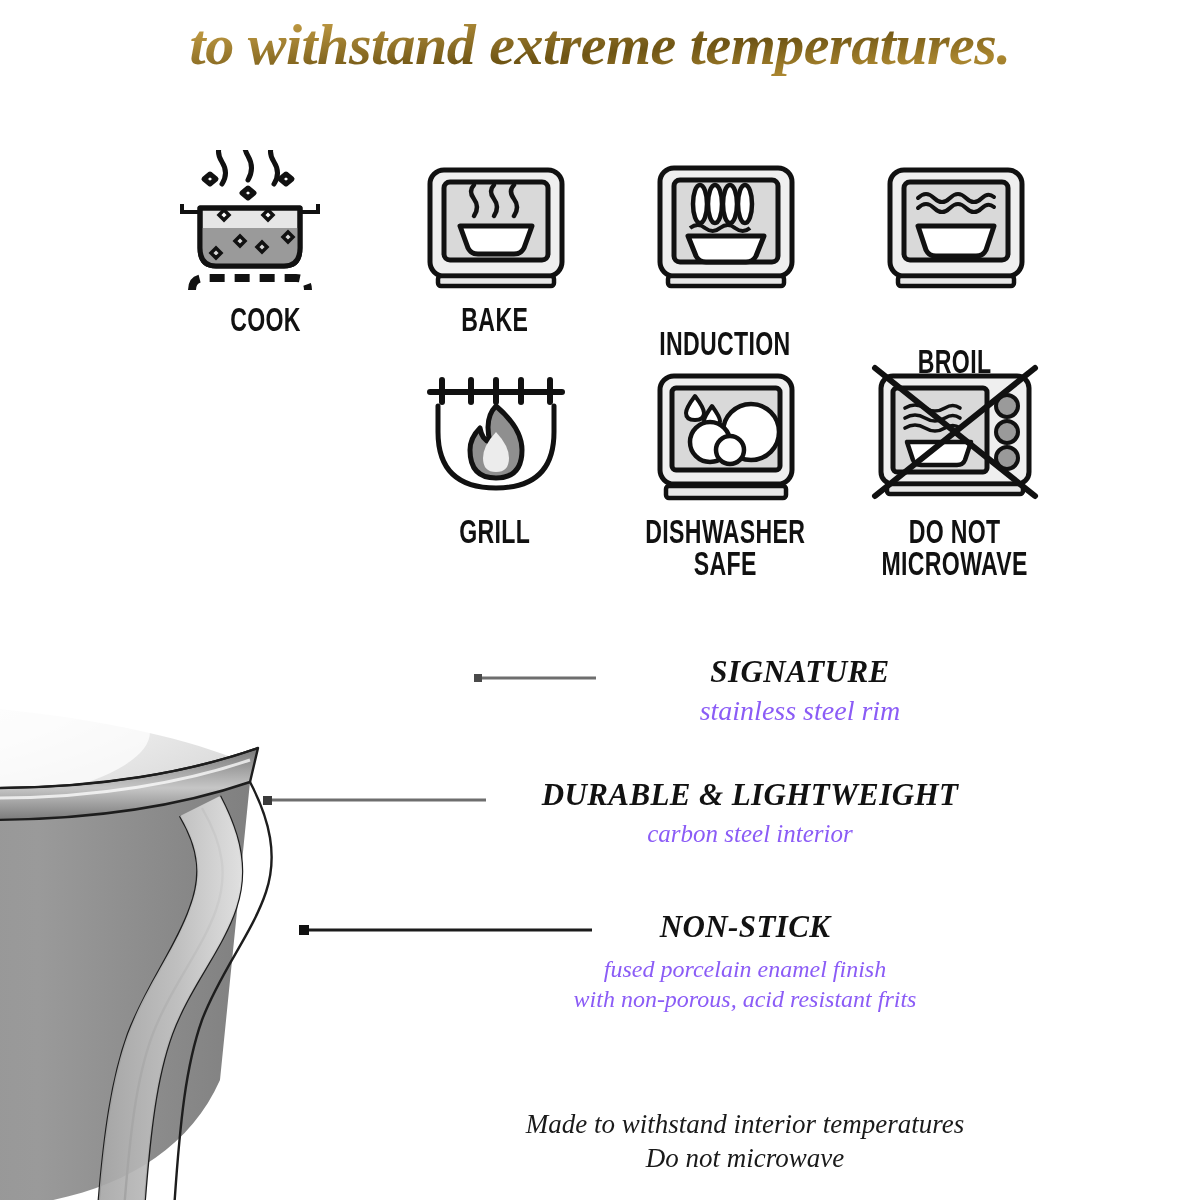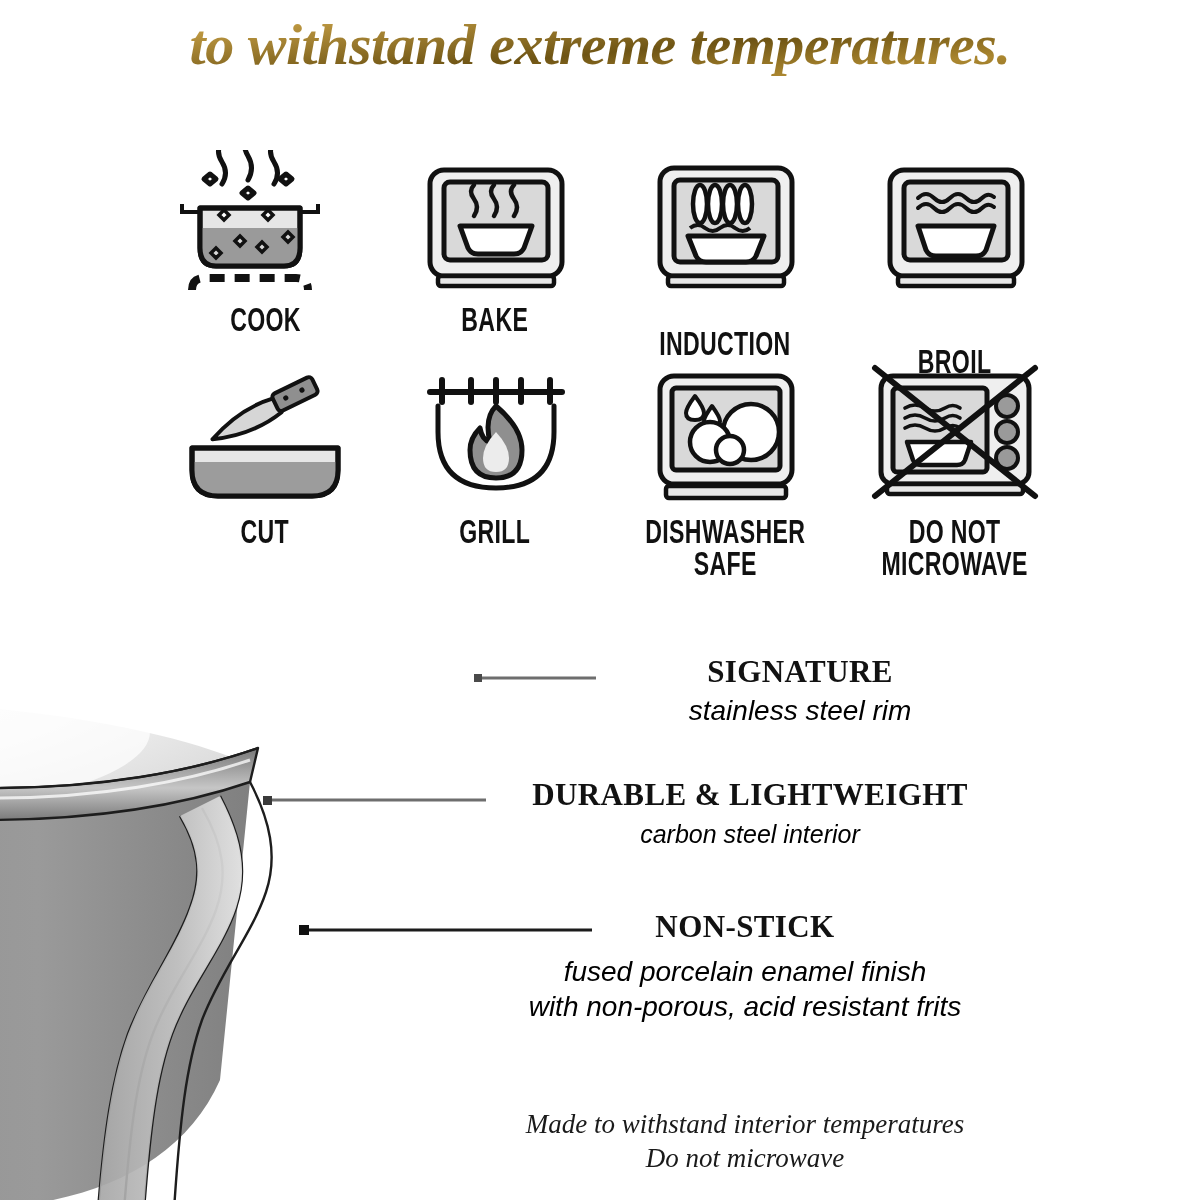--- a/index.html
+++ b/index.html
@@ -53,36 +53,37 @@
 
   
   .pan-wrap{position:absolute;left:-250px;top:520px;width:760px;height:690px;}
 
   
   .callout{position:absolute;text-align:center;}
   .co-title{
     font-family:"Liberation Serif", serif;
     font-weight:700;color:#121212;
     letter-spacing:0.4px;
+    font-style:italic;
   }
   .co-sub{
-    font-family:Liberation Sans, sans-serif;
-    font-style:italic;color:#000000;
+    font-family:Liberation Serif, serif;
+    font-style:italic;color:#8b5cf6;
   }
   #callout-1{left:560px;top:655px;width:480px;}
   #callout-1 .co-title{font-size:31px;line-height:1.12;}
   #callout-1 .co-sub{font-size:28px;line-height:1.2;margin-top:4px;}
 
   #callout-2{left:440px;top:778px;width:620px;}
   #callout-2 .co-title{font-size:31px;line-height:1.12;}
   #callout-2 .co-sub{font-size:25px;line-height:1.2;margin-top:6px;}
 
   #callout-3{left:420px;top:908px;width:650px;}
   #callout-3 .co-title{font-size:31px;line-height:1.22;}
-  #callout-3 .co-sub{font-size:28px;line-height:1.26;margin-top:8px;text-align:center;}
+  #callout-3 .co-sub{font-size:24px;line-height:1.26;margin-top:8px;text-align:center;}
 
   .footnote{
     position:absolute;left:420px;top:1108px;width:650px;text-align:center;
     font-family:"Liberation Serif", serif;font-style:italic;
     font-size:27px;line-height:1.25;color:#1a1a1a;
   }
   .leader-layer{position:absolute;left:0;top:0;width:1200px;height:1200px;pointer-events:none;}
 </style>
 </head>
 <body>
@@ -174,36 +175,20 @@
           <g fill="none" stroke="#111" stroke-width="4" stroke-linecap="round">
             <path d="M50 48 q8 -8 16 0 q8 8 16 0 q8 -8 16 0 q8 8 16 0 q6 -6 12 -1"></path>
             <path d="M50 58 q8 -8 16 0 q8 8 16 0 q8 -8 16 0 q8 8 16 0 q6 -6 12 -1"></path>
           </g>
           <path d="M50 76 h76 l-8 24 q-3 6 -10 6 h-40 q-7 0 -10 -6 z" fill="#fff" stroke="#111" stroke-width="5" stroke-linejoin="round"></path>
         </svg>
       </div>
       <div class="icon-label">BROIL</div>
     </div>
 
-    <div class="icon-cell" style="left:0px;top:212px;">
-      <div class="icon-art">
-        <svg width="190" height="148" viewBox="0 0 190 148">
-          <g transform="rotate(-26 95 55)">
-            <path d="M38 52 q38 -16 74 -10 l0 16 q-36 8 -74 -6 z" fill="#d6d6d6" stroke="#111" stroke-width="4" stroke-linejoin="round"></path>
-            <rect x="110" y="38" width="44" height="19" rx="4" fill="#8f8f8f" stroke="#111" stroke-width="4"></rect>
-            <circle cx="122" cy="47" r="2.6" fill="#111"></circle>
-            <circle cx="140" cy="47" r="2.6" fill="#111"></circle>
-          </g>
-          <path d="M22 86 h146 v22 q0 26 -26 26 h-94 q-26 0 -26 -26 z" fill="#e6e6e6" stroke="#111" stroke-width="5" stroke-linejoin="round"></path>
-          <path d="M22 100 h146 v8 q0 26 -26 26 h-94 q-26 0 -26 -26 z" fill="#9c9c9c"></path>
-          <path d="M22 86 h146 v22 q0 26 -26 26 h-94 q-26 0 -26 -26 z" fill="none" stroke="#111" stroke-width="5" stroke-linejoin="round"></path>
-        </svg>
-      </div>
-      <div class="icon-label">CUT</div>
-    </div>
 
     <div class="icon-cell" style="left:460px;top:212px;">
       <div class="icon-art">
         <svg width="175" height="148" viewBox="0 0 175 148">
           <rect x="22" y="14" width="132" height="108" rx="14" fill="#efefef" stroke="#111" stroke-width="5"></rect>
           <rect x="34" y="26" width="108" height="82" rx="4" fill="#d9d9d9" stroke="#111" stroke-width="5"></rect>
           <rect x="28" y="124" width="120" height="12" rx="3" fill="#e8e8e8" stroke="#111" stroke-width="4.5"></rect>
           <g fill="#fff" stroke="#111" stroke-width="4" stroke-linejoin="round">
             <path d="M57 34 q9 12 9 17 q0 7 -9 7 q-9 0 -9 -7 q0 -5 9 -17 z"></path>
             <path d="M74 44 q8 11 8 15 q0 6 -8 6 q-8 0 -8 -6 q0 -4 8 -15 z"></path>

